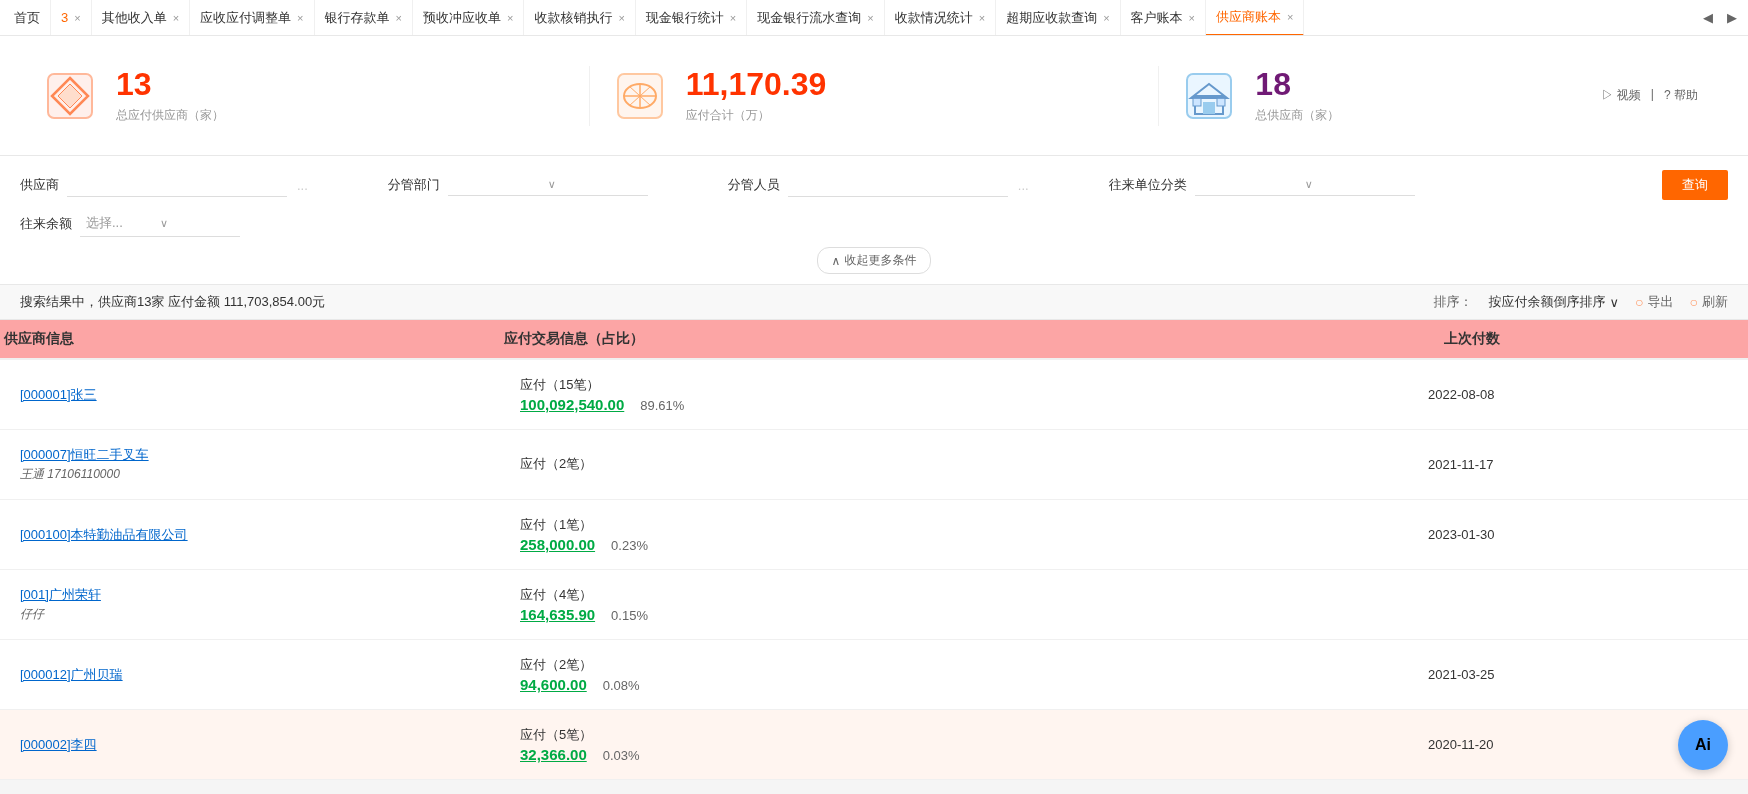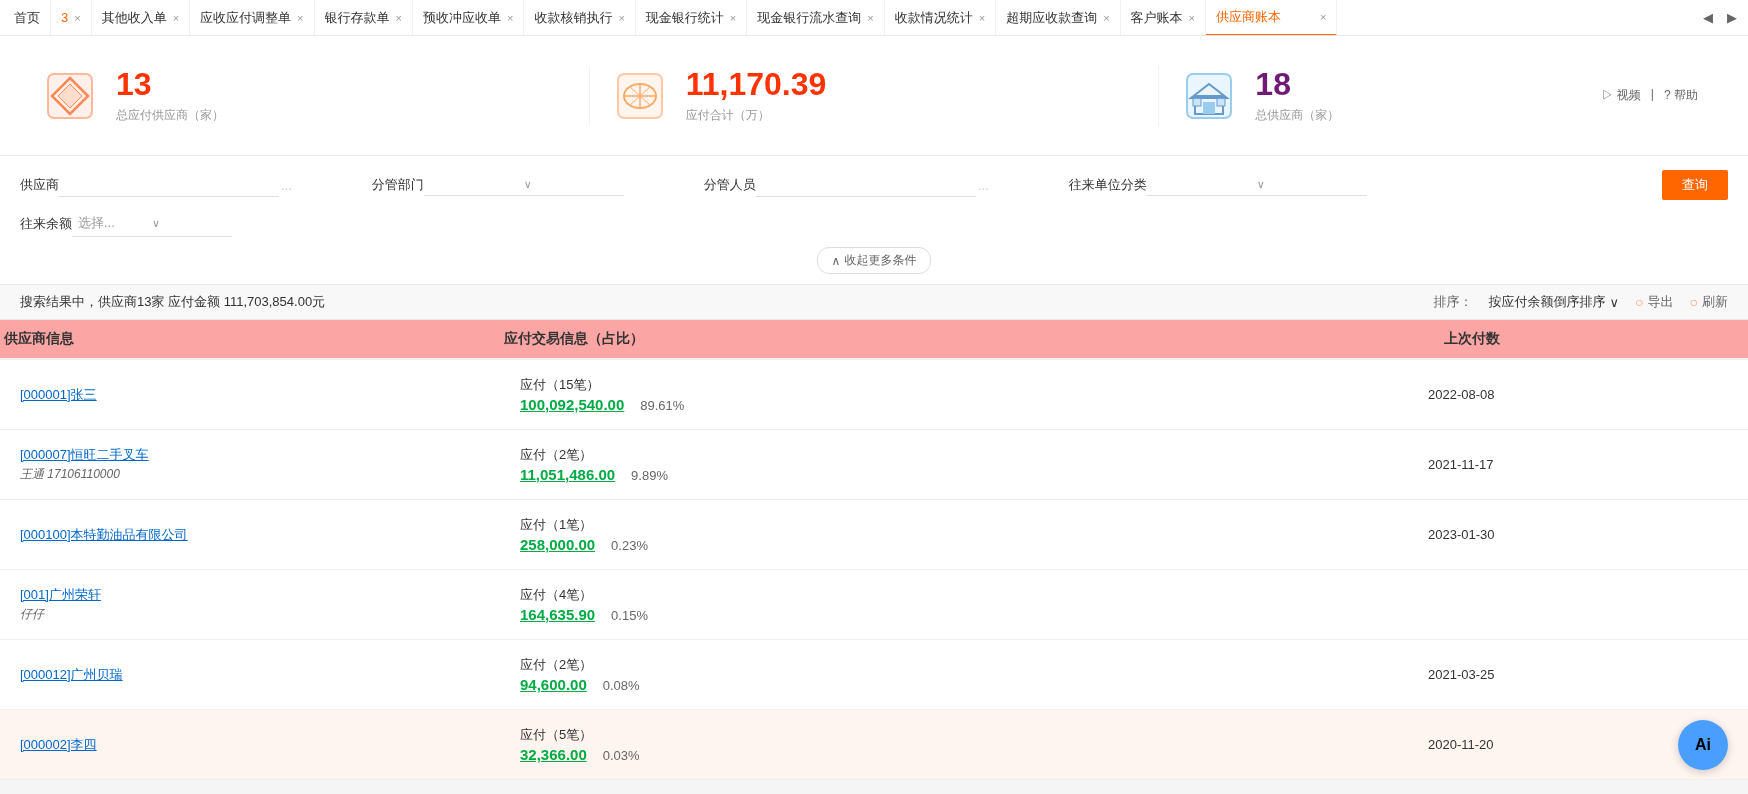--- a/index.html
+++ b/index.html
@@ -9,21 +9,21 @@
     .nav-bar {
       display: flex; align-items: center; background: #fff;
       border-bottom: 1px solid #e8e8e8; height: 36px; padding: 0 4px;
       overflow: hidden;
     }
     .nav-item {
       display: flex; align-items: center; padding: 0 10px; height: 36px;
       font-size: 13px; color: #333; cursor: pointer; white-space: nowrap;
       border-right: 1px solid #f0f0f0; position: relative;
     }
-    .nav-item.active { color: #ff6600; border-bottom: 2px solid #ff6600; gap: 33px; }
+    .nav-item.active { color: #ff6600; border-bottom: 2px solid #ff6600; }
     .nav-item .close-btn { margin-left: 6px; color: #999; font-size: 11px; cursor: pointer; }
     .nav-arrows { display: flex; margin-left: auto; }
     .nav-arrow { width: 24px; height: 36px; display: flex; align-items: center; justify-content: center; cursor: pointer; color: #666; }
 
     
     .summary-section {
       display: flex; background: #fff; border-bottom: 1px solid #e8e8e8;
       padding: 16px 20px; align-items: center; height: 120px;
     }
     .summary-card {
@@ -38,21 +38,21 @@
     .summary-right { margin-left: auto; display: flex; flex-direction: column; align-items: flex-end; padding-right: 10px; }
     .summary-right-links { display: flex; gap: 10px; font-size: 12px; color: #666; }
     .summary-right-links span { cursor: pointer; color: #666; }
     .divider-v { color: #ccc; }
 
     
     .filter-section {
       background: #fff; padding: 14px 20px 10px; border-bottom: 1px solid #e8e8e8;
     }
     .filter-row { display: flex; align-items: center; margin-bottom: 10px; gap: 20px; }
-    .filter-item { display: flex; align-items: center; }
+    .filter-item { display: flex; align-items: center; gap: 8px; }
     .filter-label { font-size: 13px; color: #333; white-space: nowrap; }
     .filter-input {
       border: none; border-bottom: 1px solid #ddd; padding: 4px 6px;
       font-size: 13px; outline: none; background: transparent; min-width: 160px;
     }
     .filter-input-dots { color: #ccc; margin-left: 2px; }
     .filter-select {
       display: flex; align-items: center; border-bottom: 1px solid #ddd;
       padding: 4px 6px; min-width: 200px; cursor: pointer; background: transparent;
     }
@@ -323,24 +323,20 @@
     </div>
   </div>
 
   <div class="table-row">
     <div>
       <div class="supplier-link">[000007]恒旺二手叉车</div>
       <div class="supplier-sub">王通  17106110000</div>
     </div>
     <div>
       <div class="payable-label">应付（2笔）</div>
-      <div class="payable-row">
-        <span class="payable-amount">11,051,486.00</span>
-        <span class="payable-percent">9.89%</span>
-      </div>
     </div>
     <div>
       <span class="last-payment">2021-11-17</span>
     </div>
   </div>
 
   <div class="table-row">
     <div>
       <div class="supplier-link">[000100]本特勤油品有限公司</div>
     </div>

